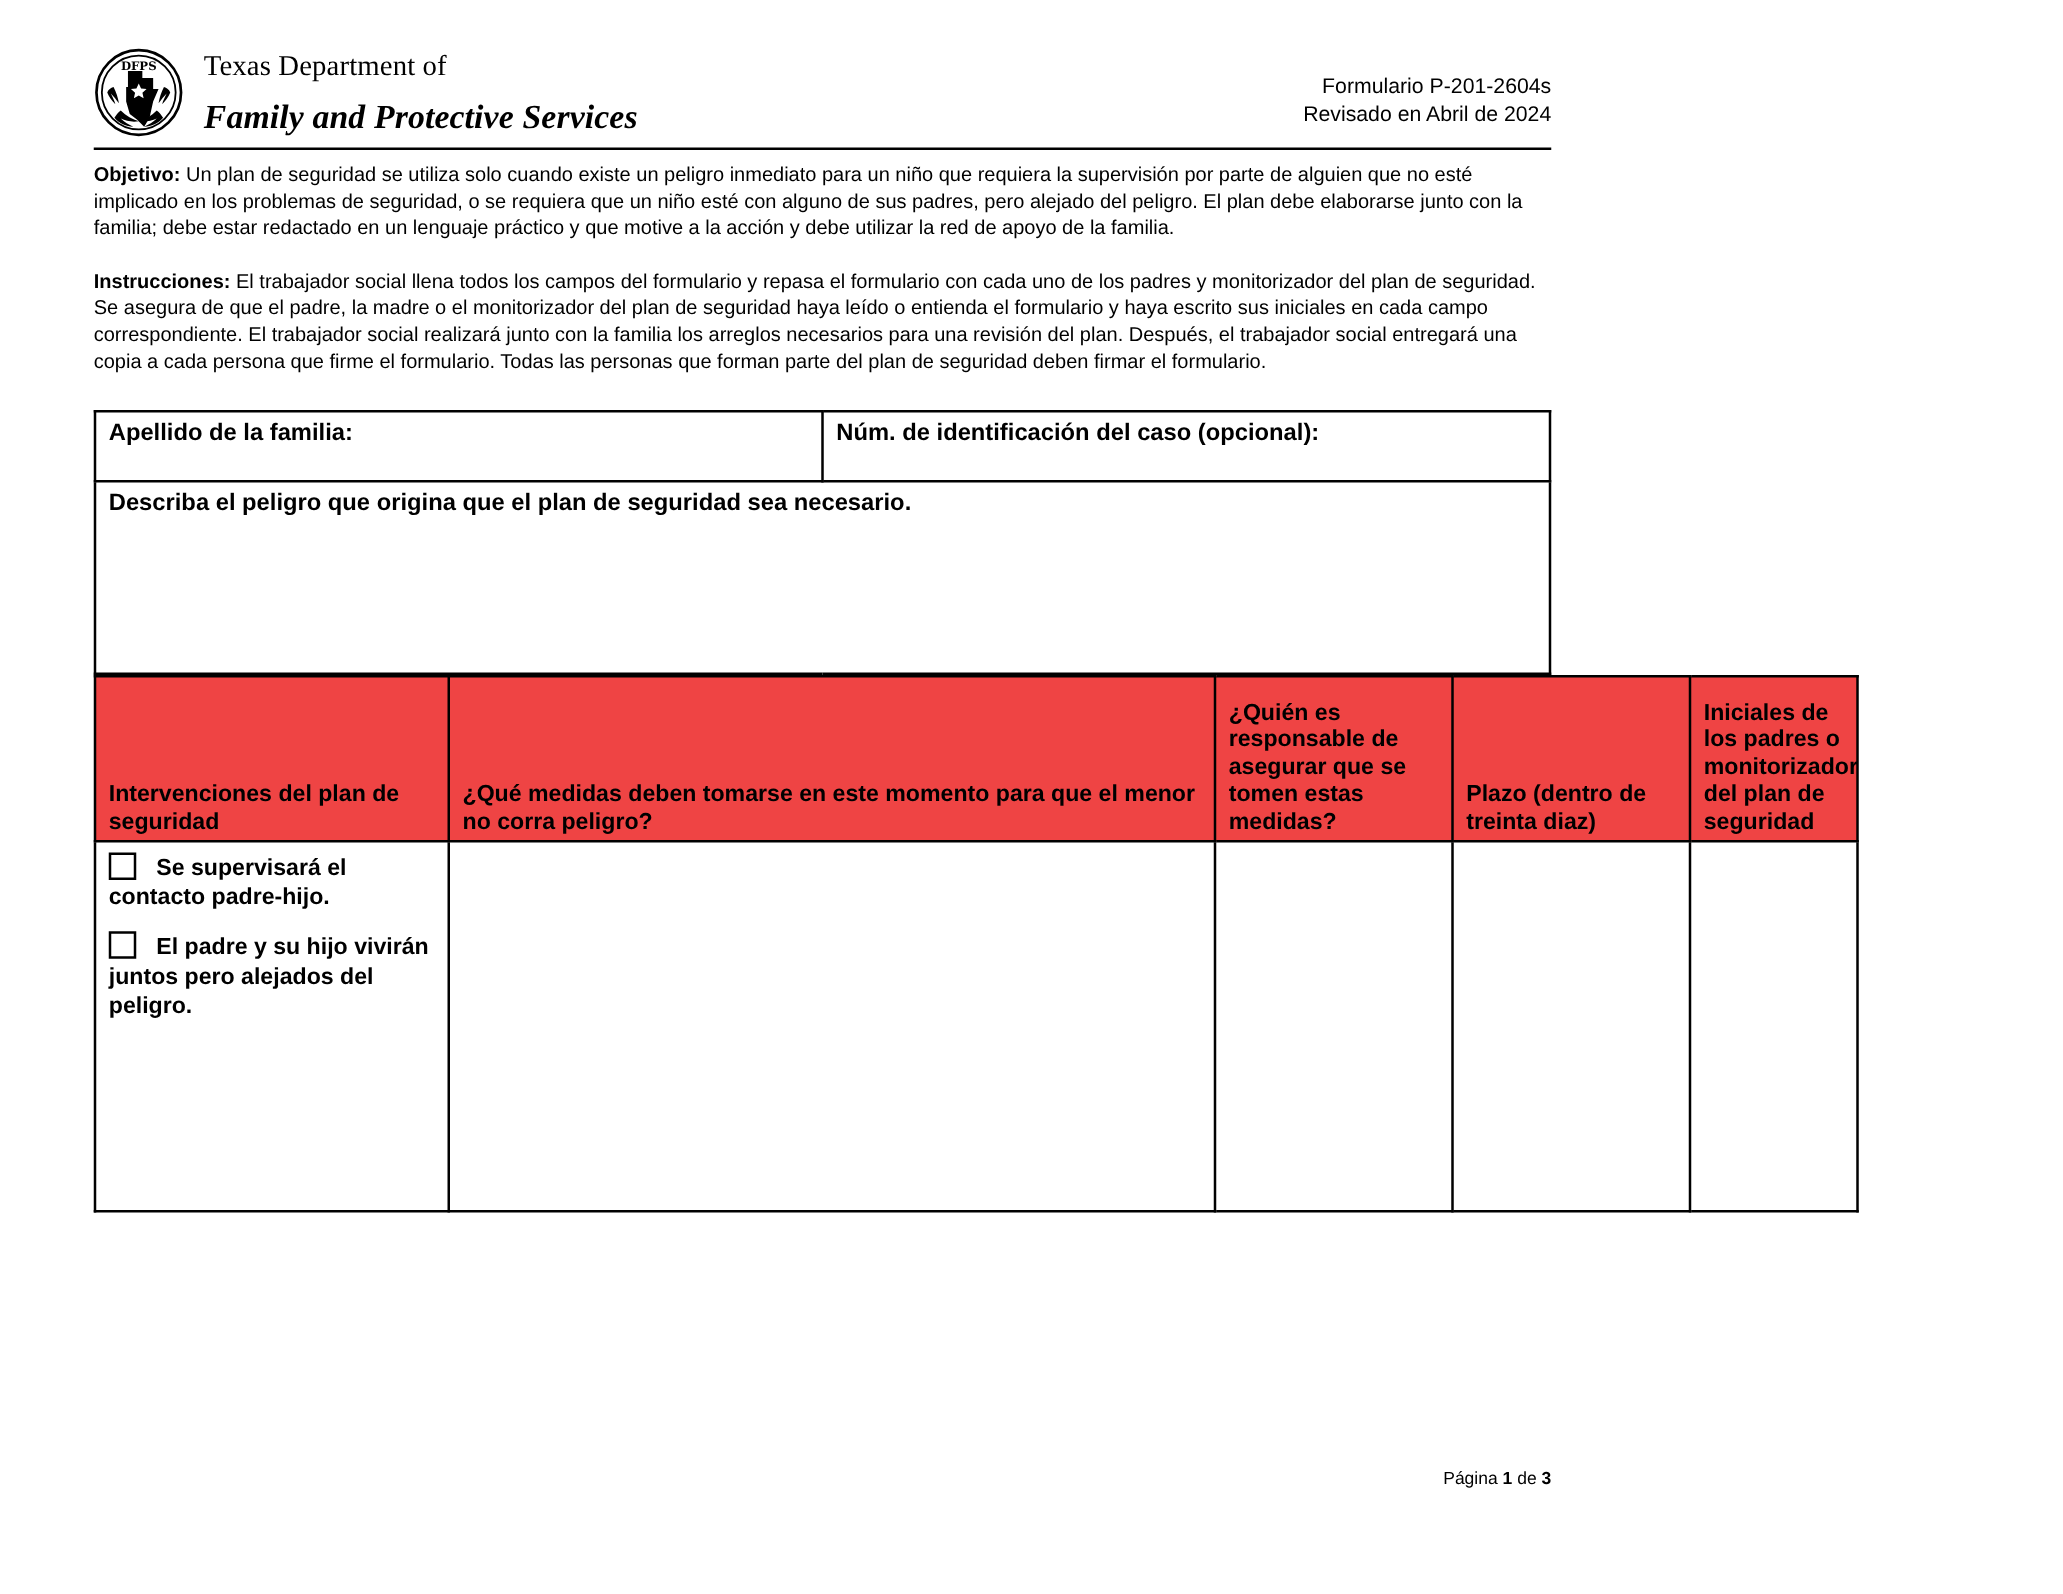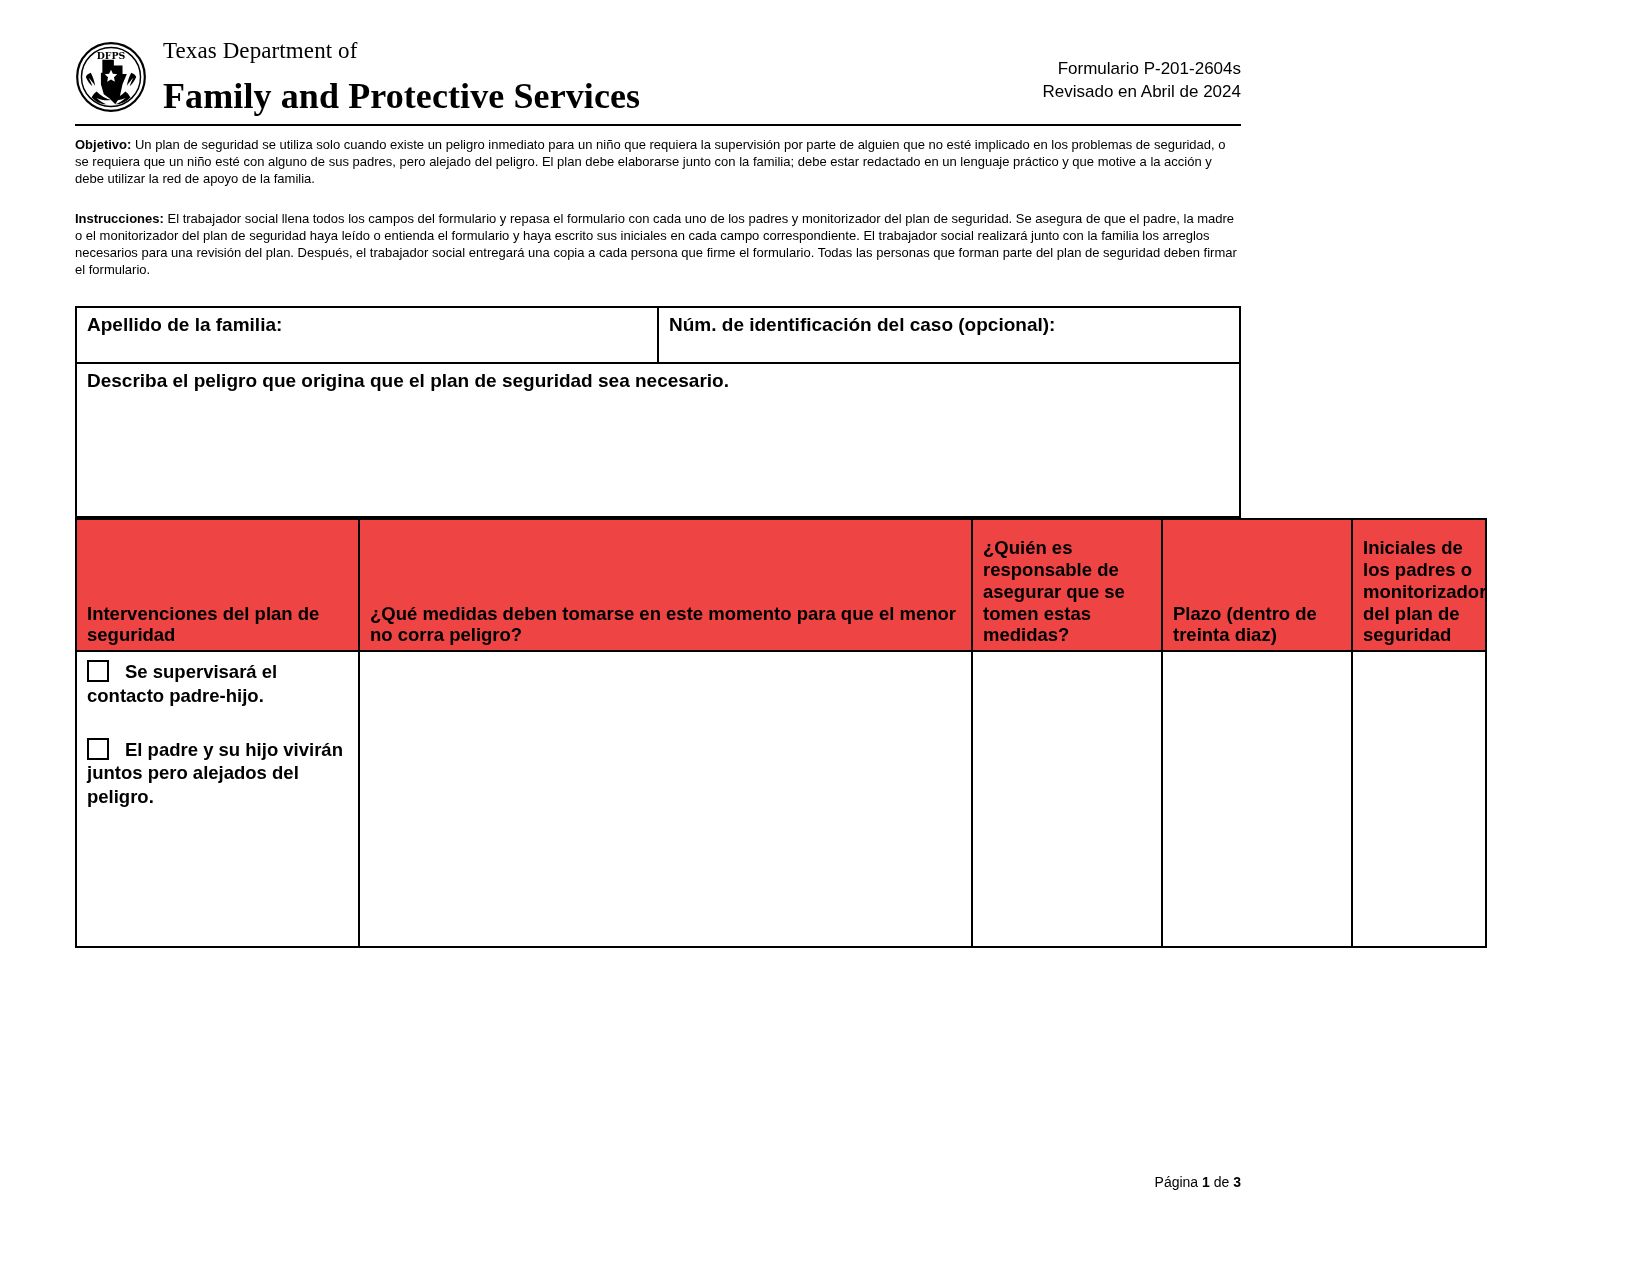--- a/index.html
+++ b/index.html
@@ -48,23 +48,24 @@
     justify-content: center;
     font-family: "Liberation Serif", serif;
     line-height: 1.12;
     gap: 12px;
   }
   .brand-line1 {
     font-size: 23px;
     letter-spacing: .1px;
   }
   .brand-line2 {
-    font-size: 36px;
+    font-size: 27px;
     font-weight: bold;
     letter-spacing: .1px;
+    font-style: italic;
   }
   .form-meta {
     text-align: right;
     font-size: 17px;
     line-height: 1.35;
     padding-top: 20px;
   }
 
   
   .title-wrap {
@@ -79,21 +80,21 @@
     display: inline-block;
   }
   .rule {
     margin: 8px 75px 0 75px;
     border-top: 2px solid #000;
   }
 
   
   .para {
     margin: 10px 75px 0 75px;
-    font-size: 13px;
+    font-size: 16px;
     line-height: 1.32;
     text-align: left;
   }
   .para.second { margin-top: 22px; }
   .para b { font-weight: bold; }
 
   
   .form-table {
     margin: 28px 75px 0 75px;
     border-collapse: collapse;
@@ -140,21 +141,21 @@
   .col2 { width: 613px; }
   .col3 { width: 190px; }
   .col4 { width: 190px; }
   .col5 { width: 134px; }
 
   .interventions { }
   .chk-item {
     font-size: 18.5px;
     font-weight: bold;
     line-height: 1.28;
-    margin-bottom: 30px;
+    margin-bottom: 16px;
     position: relative;
   }
   .chk-item:last-child { margin-bottom: 0; }
   .chk-box {
     display: inline-block;
     width: 22px;
     height: 22px;
     border: 2px solid #000;
     background: #fff;
     vertical-align: -4px;

